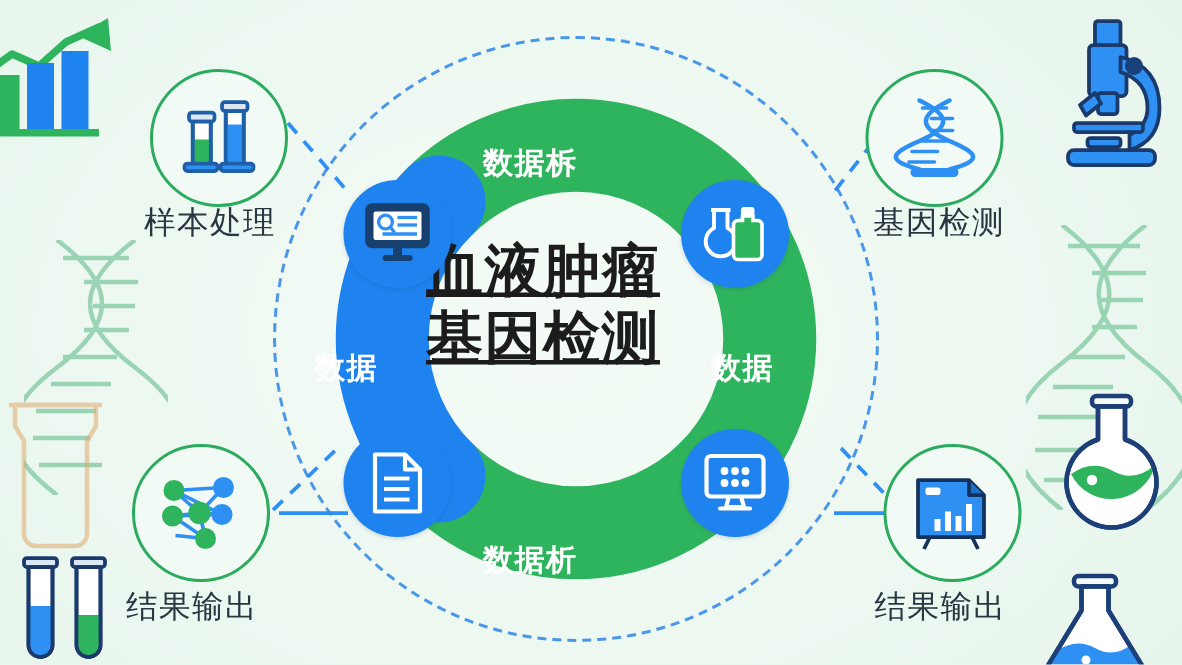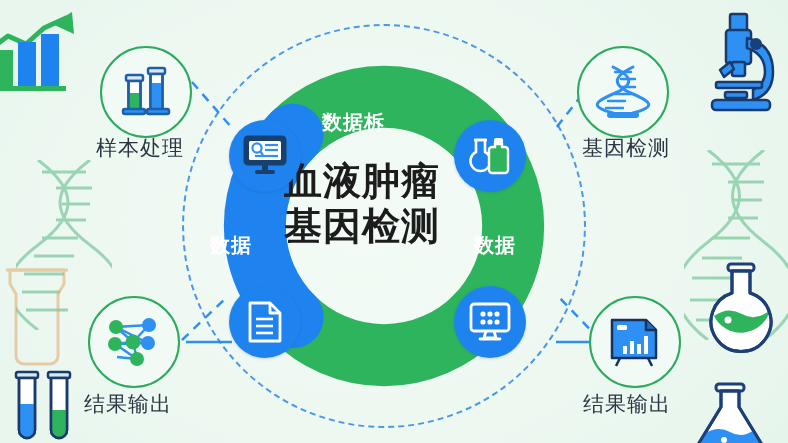--- a/index.html
+++ b/index.html
@@ -26,29 +26,29 @@
     opacity:.85;
     box-sizing:border-box;
   }
   .donut{position:absolute;left:22px;top:22px;width:360px;height:360px;}
   .center-text{
     position:absolute;left:62px;top:60px;width:236px;height:240px;
     display:flex;flex-direction:column;align-items:center;justify-content:center;
     text-align:center;line-height:1.18;
   }
   .center-text div{
-    font-size:38px;font-weight:700;color:#1c1c1c;letter-spacing:1px;
+    font-size:38px;font-weight:700;color:#1c1c1c;letter-spacing:1px;text-decoration:underline;
   }
 
   
   .seg-label{
     position:absolute;color:#ffffff;font-size:20px;font-weight:700;
     letter-spacing:1px;white-space:nowrap;
   }
-  .seg-top{left:140px;top:85px;}
+  .seg-top{left:140px;top:71px;}
   .seg-bottom{left:140px;top:336px;}
   .seg-left{left:28px;top:208px;}
   .seg-right{left:292px;top:208px;}
 
   
   .bubble{
     position:absolute;width:72px;height:72px;border-radius:50%;
     background:#1f83ef;display:flex;align-items:center;justify-content:center;
     box-shadow:0 1px 3px rgba(20,60,110,.18);
   }
@@ -293,20 +293,21 @@
       <polygon points="268,60 300,92 262,104" fill="#2fb45e" opacity="0"></polygon>
     </svg>
 
     <div class="center-text">
       <div>血液肿瘤</div>
       <div>基因检测</div>
     </div>
 
     <div class="seg-label seg-top">数据柝</div>
     <div class="seg-label seg-right">数据</div>
+    <div class="seg-label seg-bottom">数据析</div>
     <div class="seg-label seg-left">数据</div>
 
     <div class="bubble b-tl">
       <svg width="46" height="44" viewBox="0 0 46 44">
         <g stroke="#17406f" stroke-width="3" stroke-linejoin="round">
           <rect x="3" y="3" width="40" height="27" rx="3" fill="#17406f"></rect>
           <rect x="7" y="7" width="32" height="19" rx="1.5" fill="#ffffff" stroke="none"></rect>
           <circle cx="15" cy="14" r="4.6" fill="none" stroke="#2e90f2" stroke-width="2.2"></circle>
           <line x1="18" y1="17" x2="21" y2="21" stroke="#2e90f2" stroke-width="2.2"></line>
           <line x1="23" y1="11" x2="36" y2="11" stroke="#2e90f2" stroke-width="2.2"></line>

